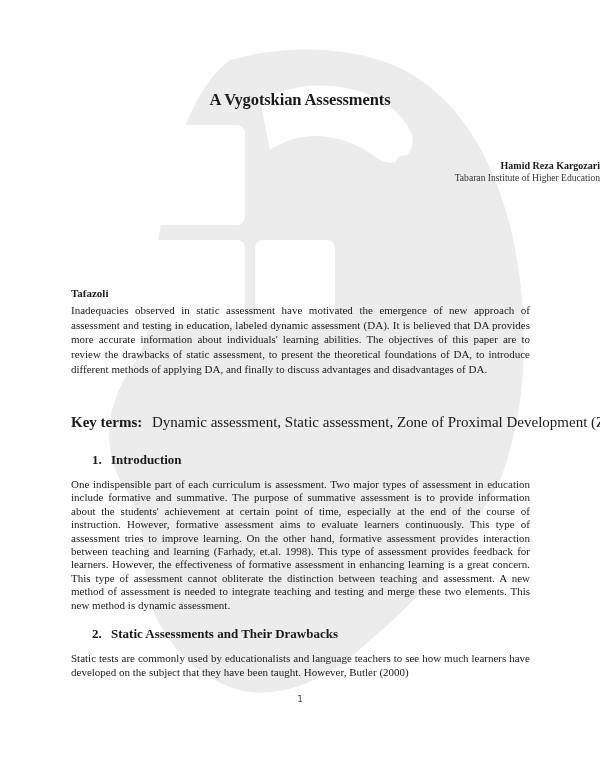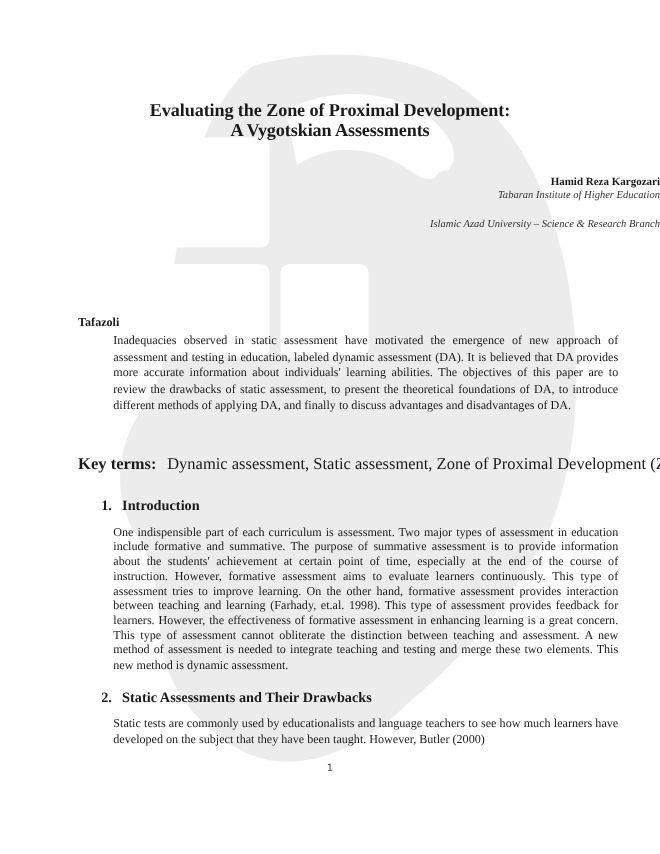--- a/index.html
+++ b/index.html
@@ -48,21 +48,20 @@
       left: 0;
       width: 600px;
       text-align: right;
     }
     .author .name {
       font-weight: bold;
       font-size: 10px;
       line-height: 12px;
     }
     .author .affil {
-      font-style: italic;
       font-size: 9.6px;
       line-height: 12px;
       color: #333;
       padding-left: 28px;
     }
     .author-1 { top: 160px; }
     .author-2 { top: 198px; }
 
     .abstract-heading {
       position: absolute;
@@ -72,21 +71,20 @@
       font-size: 11px;
       line-height: 14px;
     }
     .para {
       position: absolute;
       left: 71px;
       width: 459px;
       font-size: 11px;
       line-height: 14.7px;
       text-align: justify;
-      margin-left: 32px;
     }
     .abstract-body { top: 303px; }
     .keyterms {
       position: absolute;
       left: 71px;
       top: 415px;
       font-size: 15px;
       line-height: 14px;
       white-space: nowrap;
     }
@@ -140,31 +138,29 @@
 
     <path d="M410 125 l25 -15 l12 20 c10 -8 22 -4 22 8 c0 12 -14 14 -20 6 l-12 8 l15 25 l-25 15 l-10 -18 c-10 8 -24 2 -22 -10 c2 -10 14 -12 20 -4 l10 -6 z"></path>
     <path d="M355 228 l30 0 l0 22 c12 -6 22 2 20 12 c-2 10 -14 12 -20 4 l0 20 l-15 0 l0 -12 c-10 8 -22 0 -18 -10 c2 -8 12 -10 18 -4 l0 -18 l-15 0 z"></path>
     <path d="M445 200 l32 -8 l6 24 c10 -6 22 0 20 12 c-2 10 -16 12 -20 4 l8 28 l-28 8 l-4 -16 c-10 6 -22 -2 -18 -12 c4 -10 16 -8 20 0 l-6 -22 z"></path>
   </g>
 </svg>
 
 <div class="page">
 
   <div class="title">
-    <div>Evaluating the Zone of Proximal Development:</div>
     <div>A Vygotskian Assessments</div>
   </div>
 
   <div class="author author-1">
     <div class="name">Hamid Reza Kargozari</div>
     <div class="affil">Tabaran Institute of Higher Education</div>
   </div>
 
   <div class="author author-2">
-    <div class="affil">Islamic Azad University – Science &amp; Research Branch</div>
   </div>
 
   <div class="abstract-heading">Tafazoli</div>
   <div class="para abstract-body">Inadequacies observed in static assessment have motivated the emergence of new approach of assessment and testing in education, labeled dynamic assessment (DA). It is believed that DA provides more accurate information about individuals' learning abilities. The objectives of this paper are to review the drawbacks of static assessment, to present the theoretical foundations of DA, to introduce different methods of applying DA, and finally to discuss advantages and disadvantages of DA.</div>
 
   <div class="keyterms">
     <span class="label">Key terms:</span>
     <span>Dynamic assessment, Static assessment, Zone of Proximal Development (ZPD)</span>
   </div>
 

